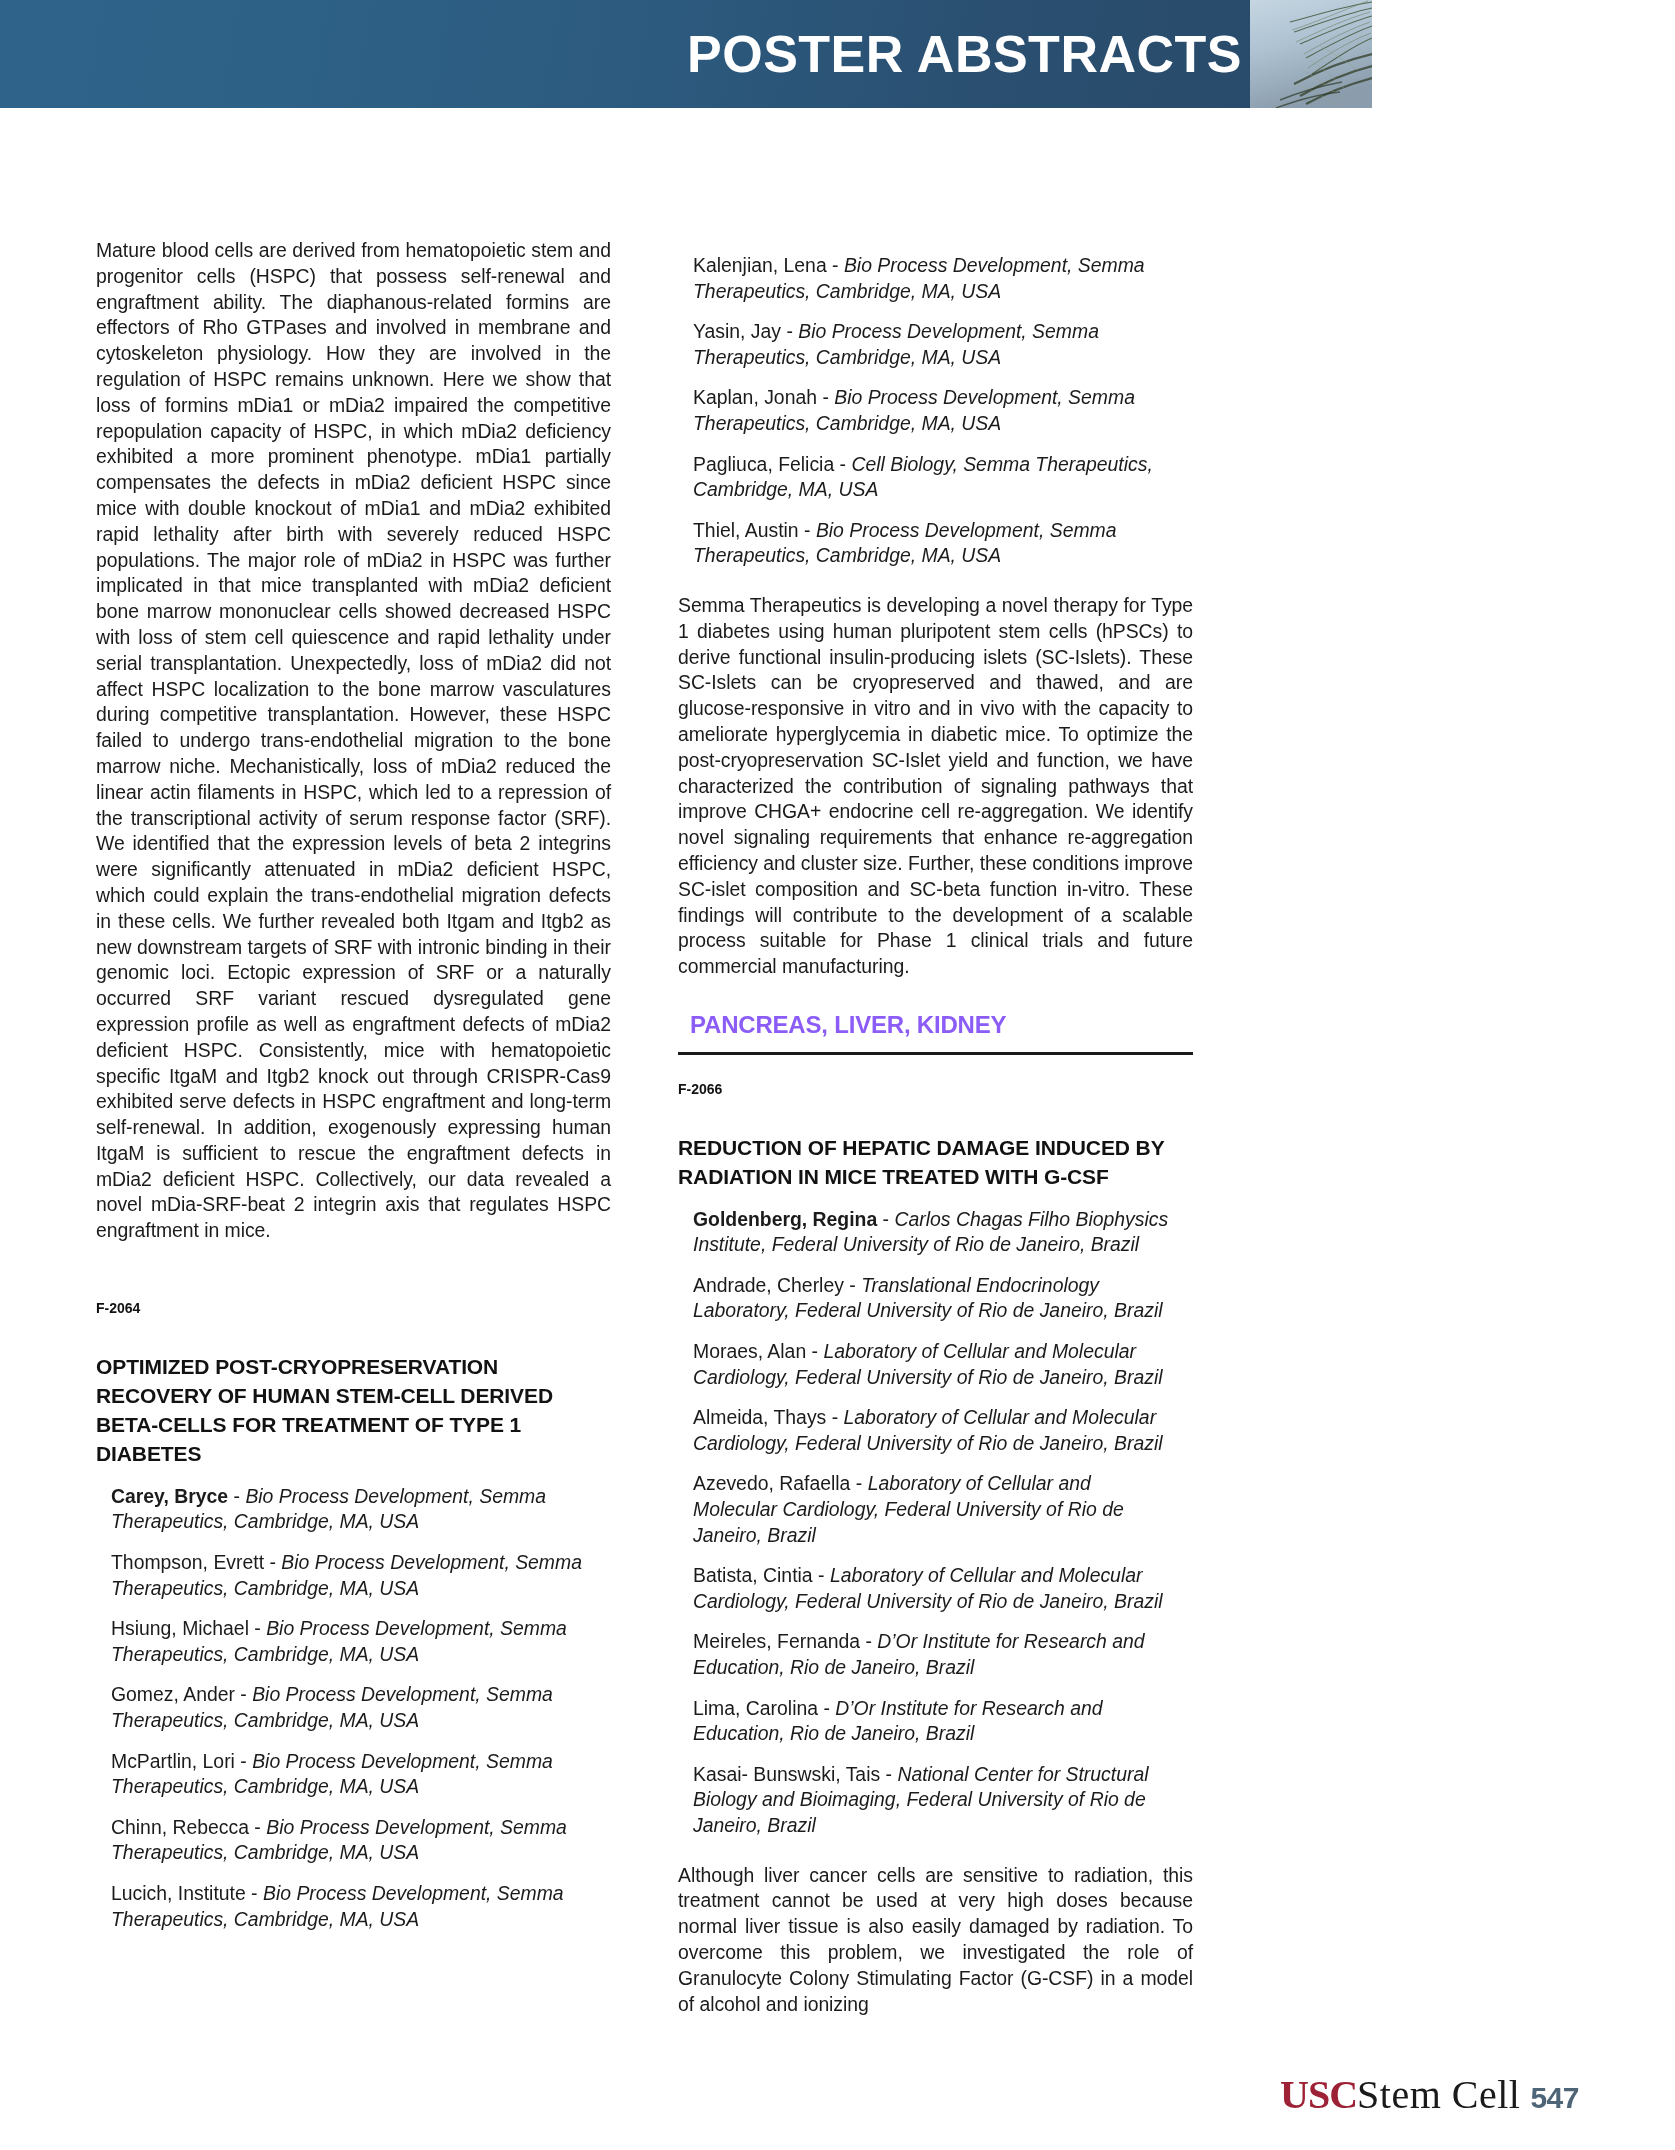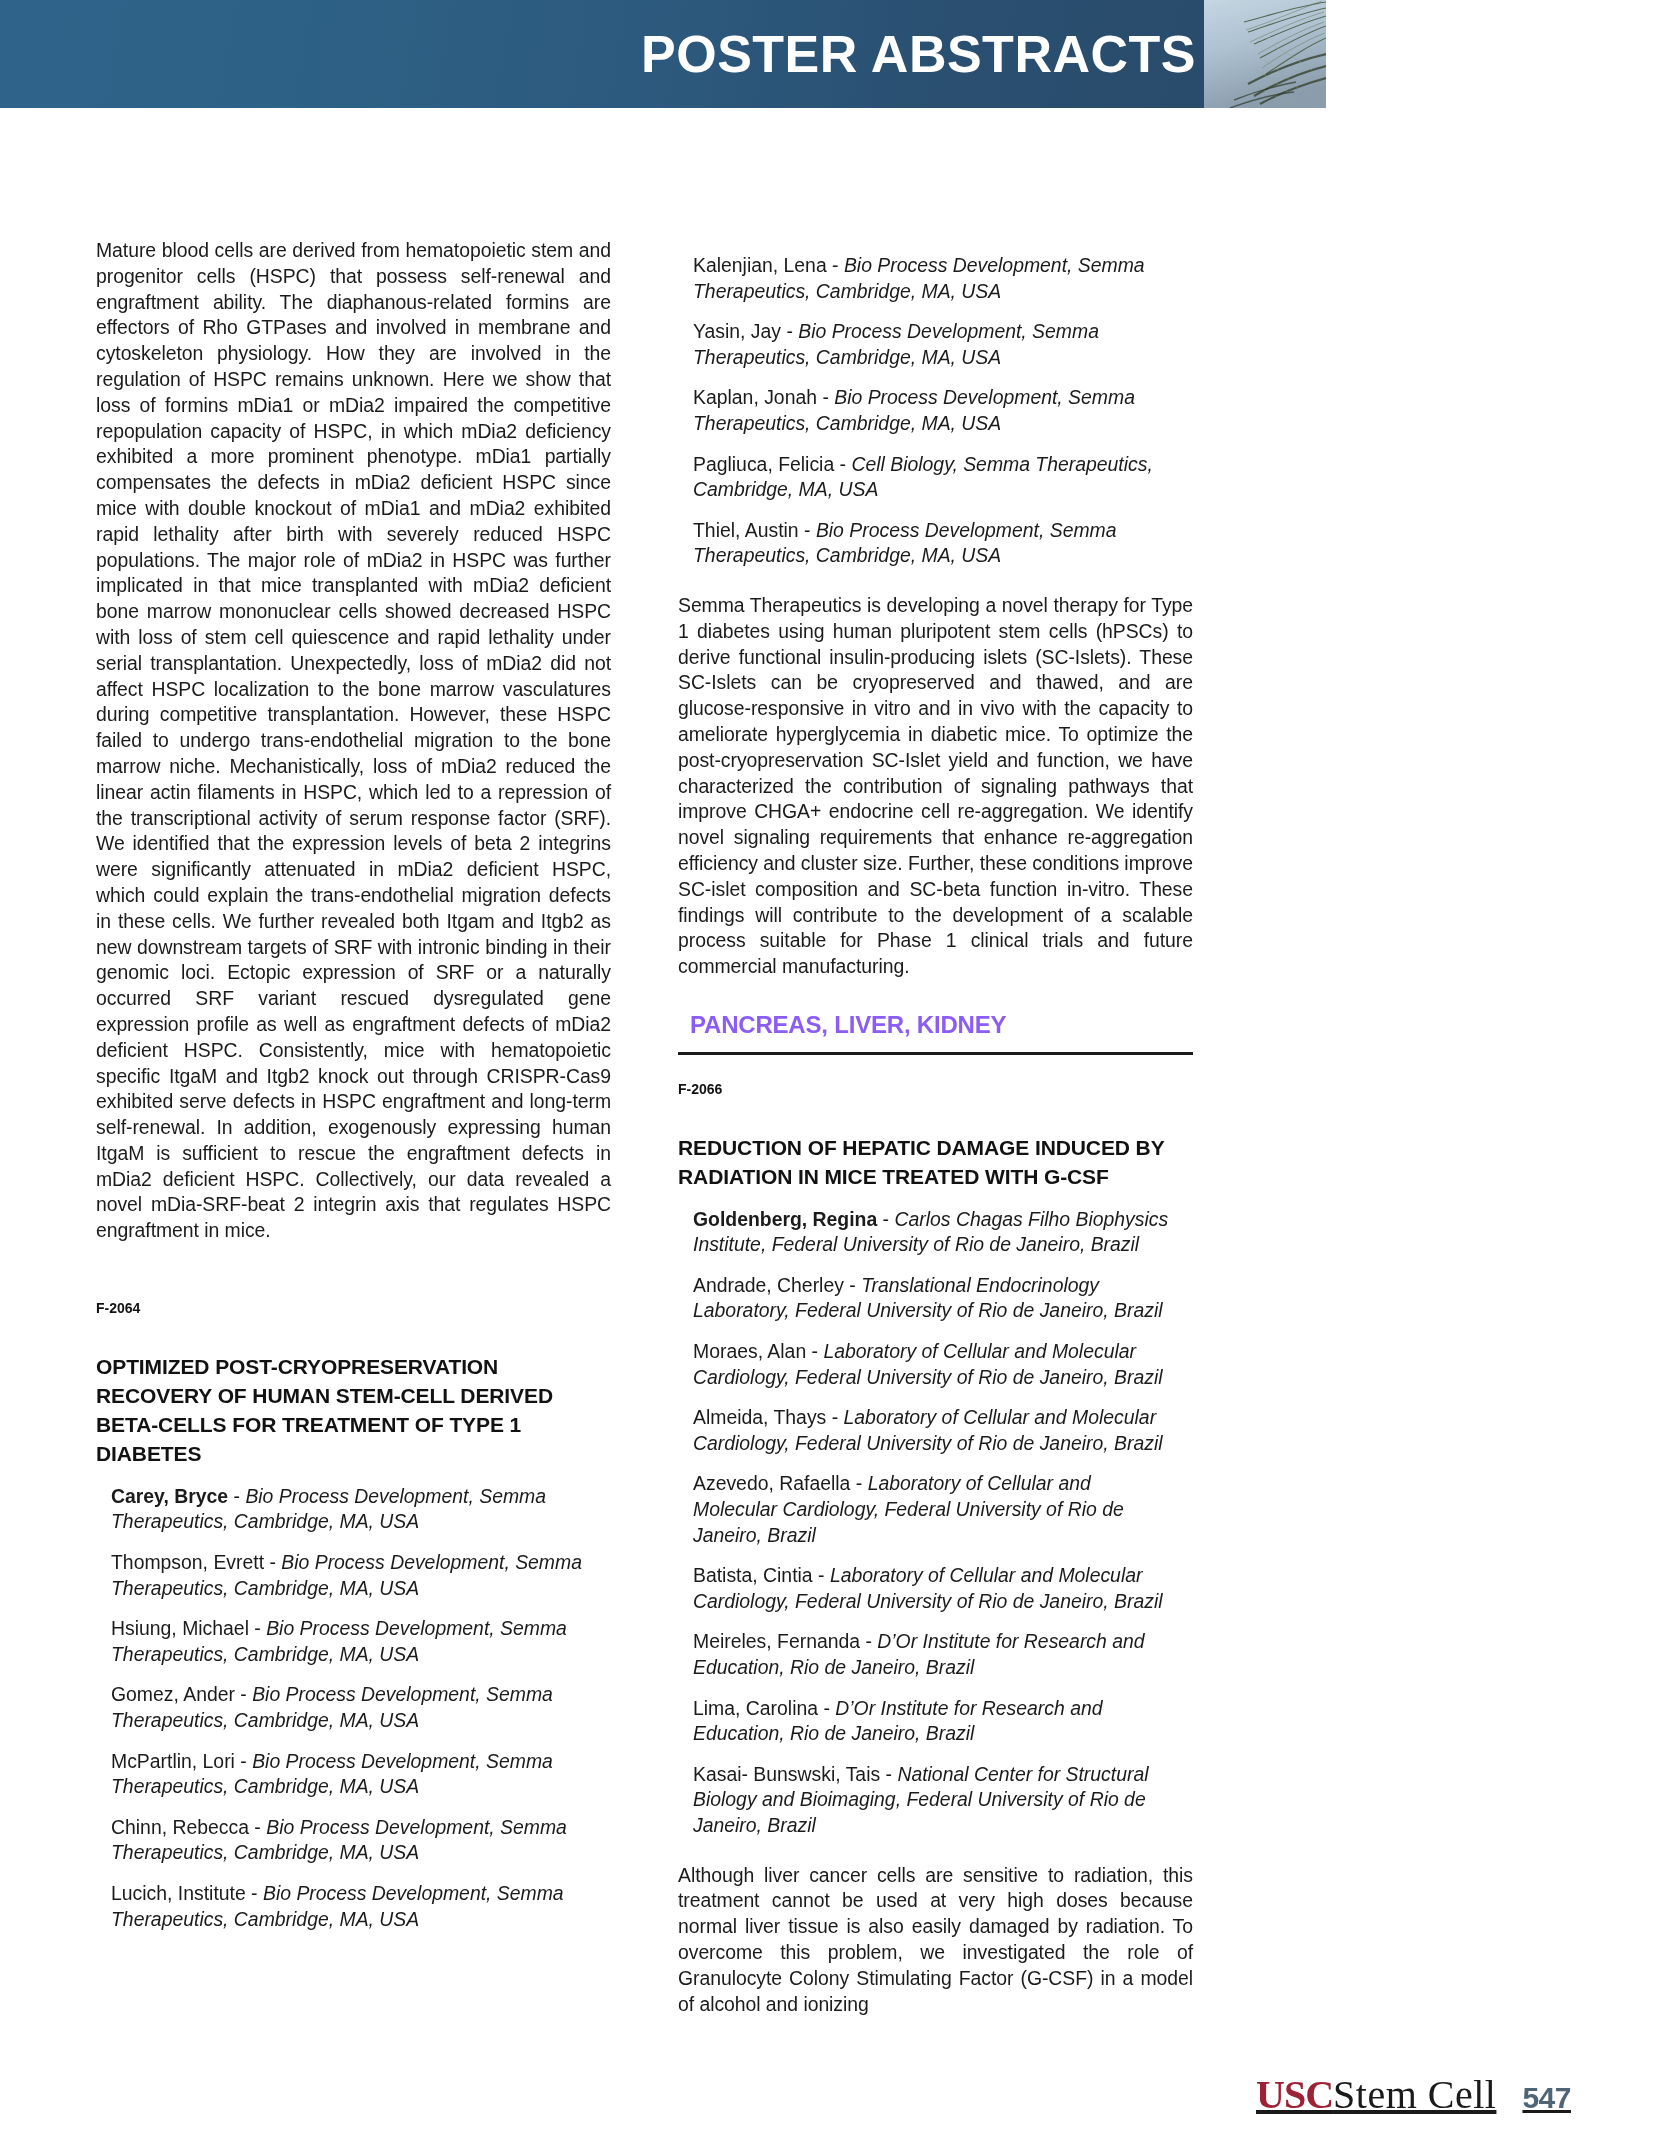--- a/index.html
+++ b/index.html
@@ -17,20 +17,21 @@
   }
 
   
   .header-banner {
     position: absolute;
     top: 0; left: 0;
     width: 1326px;
     height: 108px;
     background: linear-gradient(100deg, #2f6389 0%, #2e6186 22%, #2c5a7e 48%, #2a4f70 72%, #294a69 100%);
     overflow: hidden;
+    padding-left: 46px;
   }
   .header-title {
     position: absolute;
     right: 130px;
     top: 50%;
     transform: translateY(-50%);
     color: #ffffff;
     font-size: 52px;
     font-weight: bold;
     letter-spacing: 0.5px;
@@ -135,26 +136,25 @@
   
   .footer {
     position: absolute;
     left: 96px;
     right: 96px;
     bottom: 34px;
     height: 56px;
   }
   .footer-inner {
     position: absolute;
-    right: 8px;
+    right: 0;
     bottom: 0;
     display: flex;
     align-items: baseline;
-    gap: 26px;
-    text-decoration: underline;
+    gap: 10px;
   }
   .usc-logo {
     font-family: "Liberation Serif", serif;
     font-size: 40px;
     line-height: 42px;
     white-space: nowrap;
   }
   .usc-mark {
     color: #9d2235;
     font-weight: bold;

